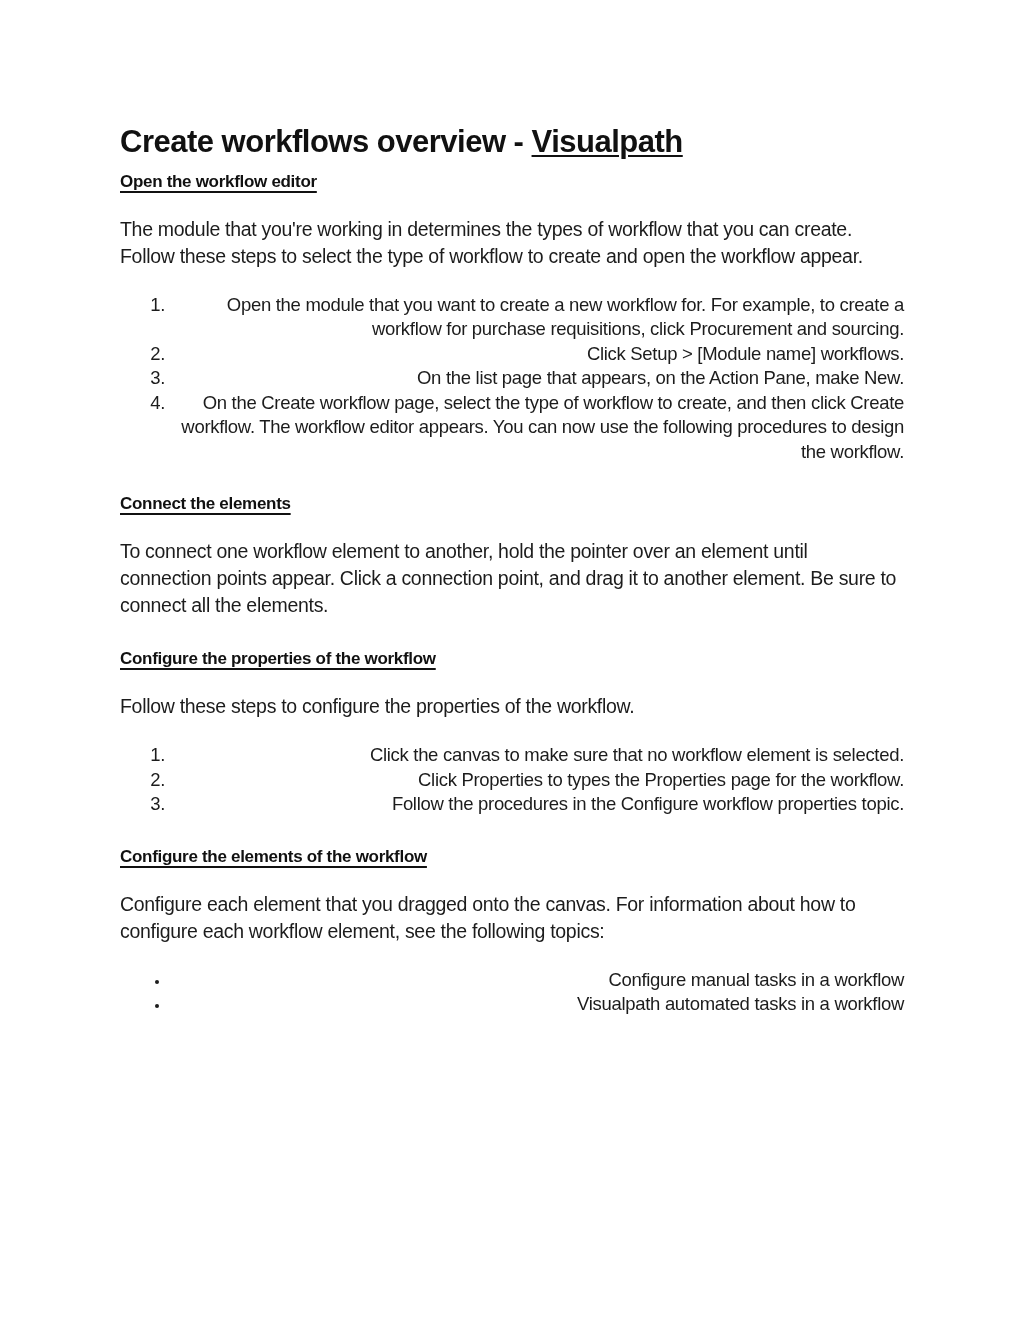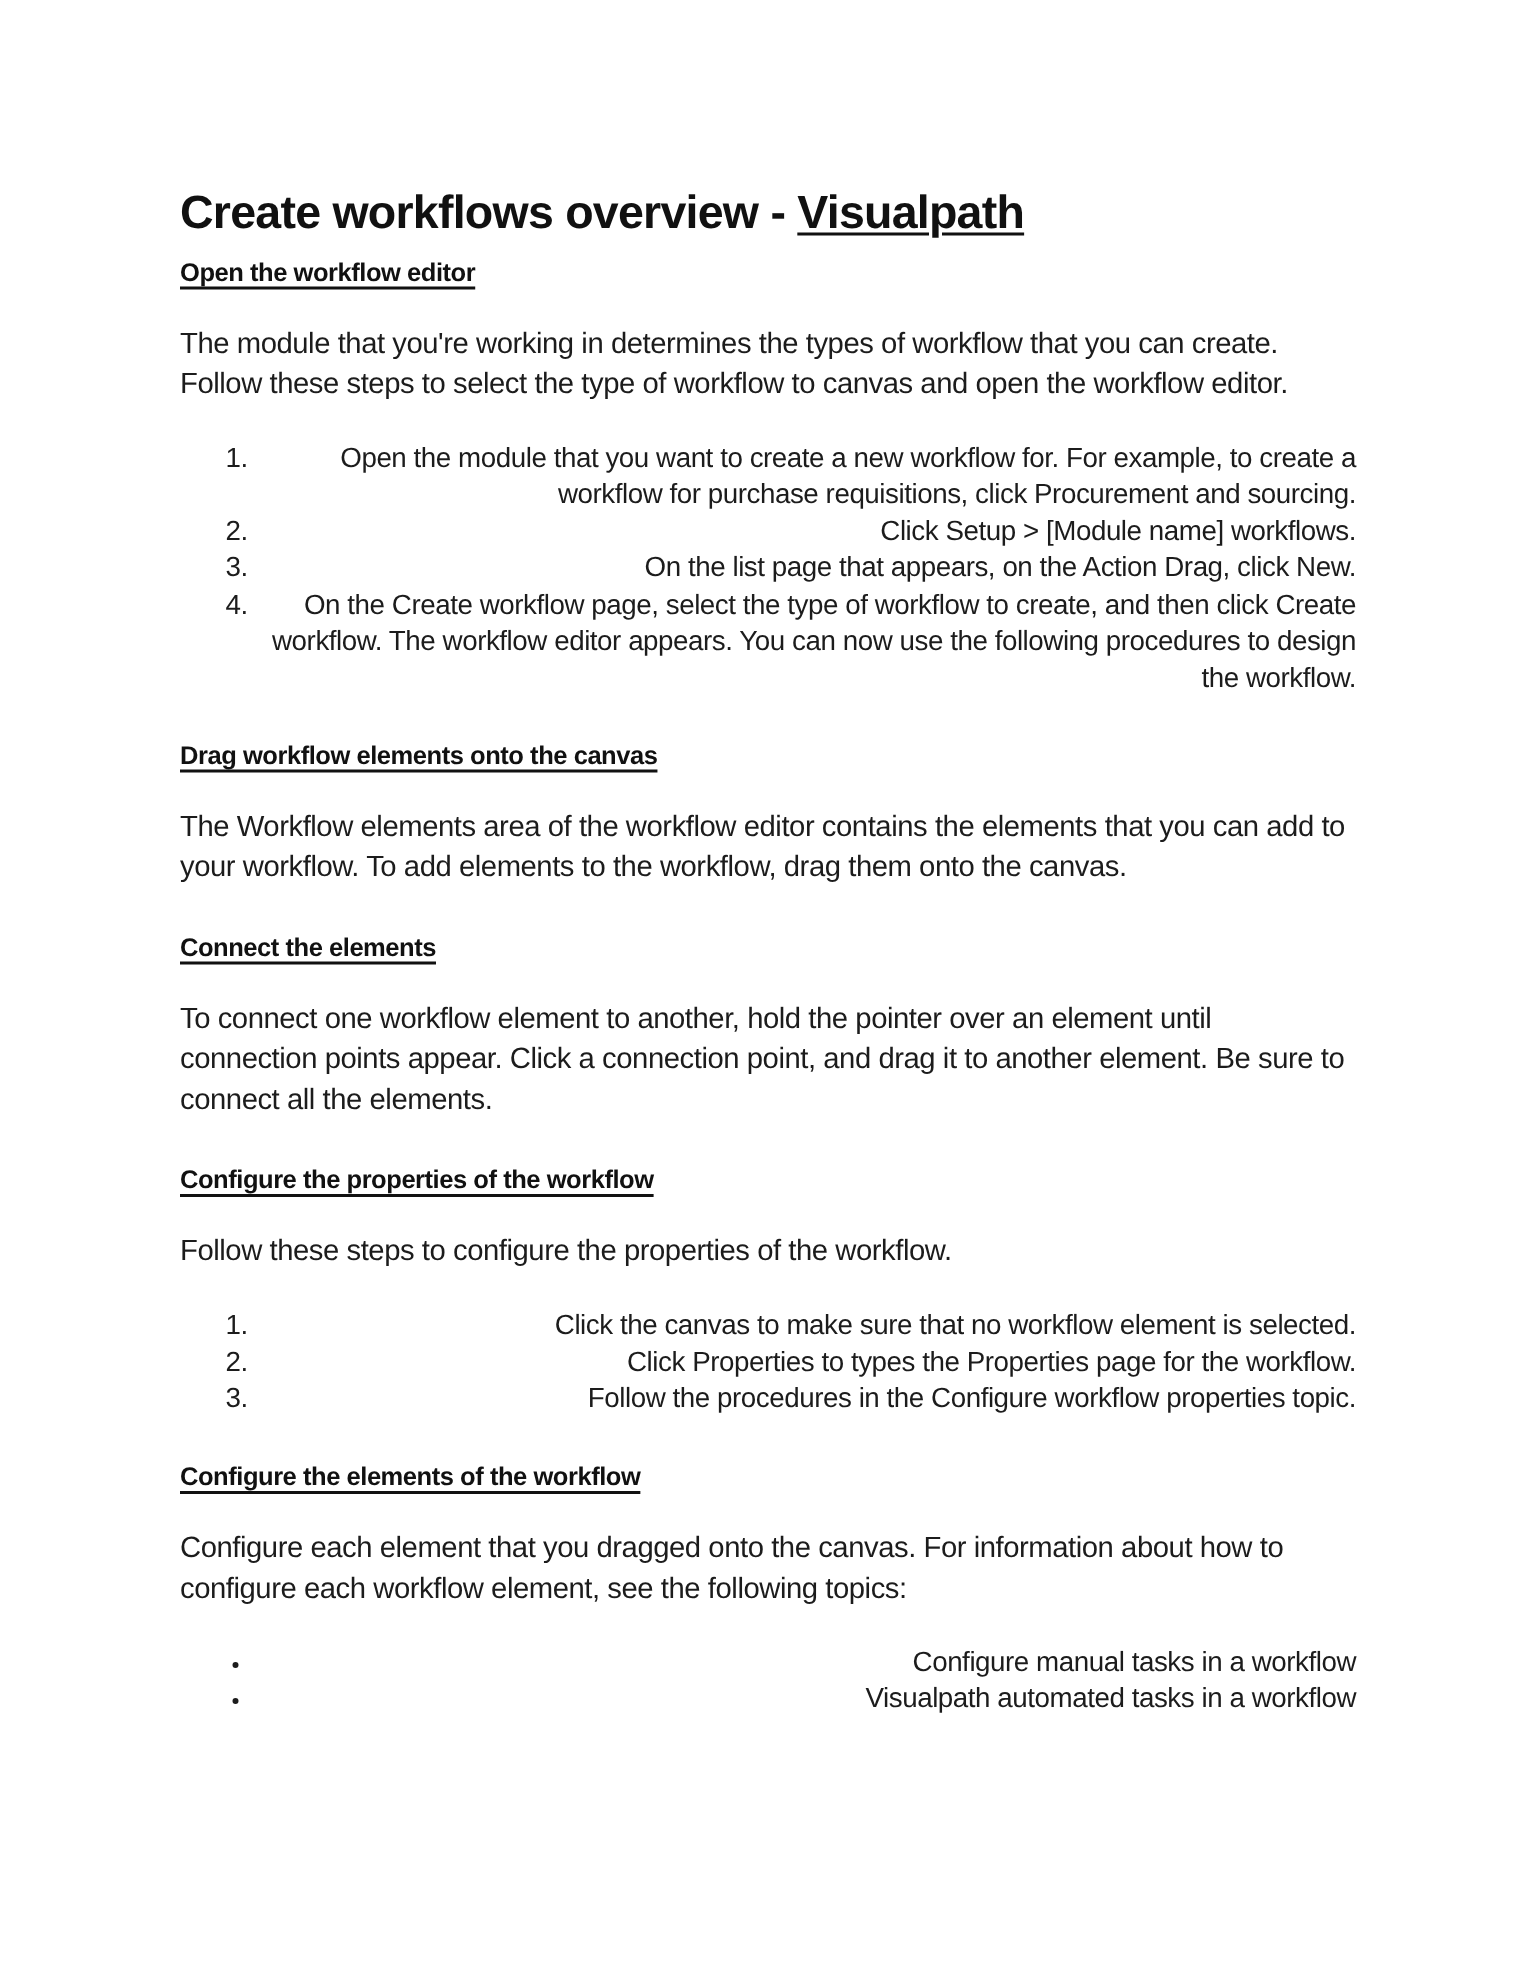--- a/index.html
+++ b/index.html
@@ -88,33 +88,29 @@
 
 <div class="page">
   <div class="content">
 
     <h1>
       <span>Create workflows overview - </span><a>Visualpath</a>
     </h1>
 
     <section>
       <h2 class="first">Open the workflow editor</h2>
-      <p>The module that you're working in determines the types of workflow that you can create. Follow these steps to select the type of workflow to canvas and open the workflow editor.</p>
+      <p>The module that you're working in determines the types of workflow that you can create. Follow these steps to select the type of workflow to create and open the workflow appear.</p>
       <ol>
         <li>Open the module that you want to create a new workflow for. For example, to create a workflow for purchase requisitions, click Procurement and sourcing.</li>
         <li>Click Setup &gt; [Module name] workflows.</li>
-        <li>On the list page that appears, on the Action Drag, click New.</li>
+        <li>On the list page that appears, on the Action Pane, make New.</li>
         <li>On the Create workflow page, select the type of workflow to create, and then click Create workflow. The workflow editor appears. You can now use the following procedures to design the workflow.</li>
       </ol>
     </section>
 
-    <section>
-      <h2>Drag workflow elements onto the canvas</h2>
-      <p>The Workflow elements area of the workflow editor contains the elements that you can add to your workflow. To add elements to the workflow, drag them onto the canvas.</p>
-    </section>
 
     <section>
       <h2>Connect the elements</h2>
       <p>To connect one workflow element to another, hold the pointer over an element until connection points appear. Click a connection point, and drag it to another element. Be sure to connect all the elements.</p>
     </section>
 
     <section>
       <h2>Configure the properties of the workflow</h2>
       <p>Follow these steps to configure the properties of the workflow.</p>
       <ol>

